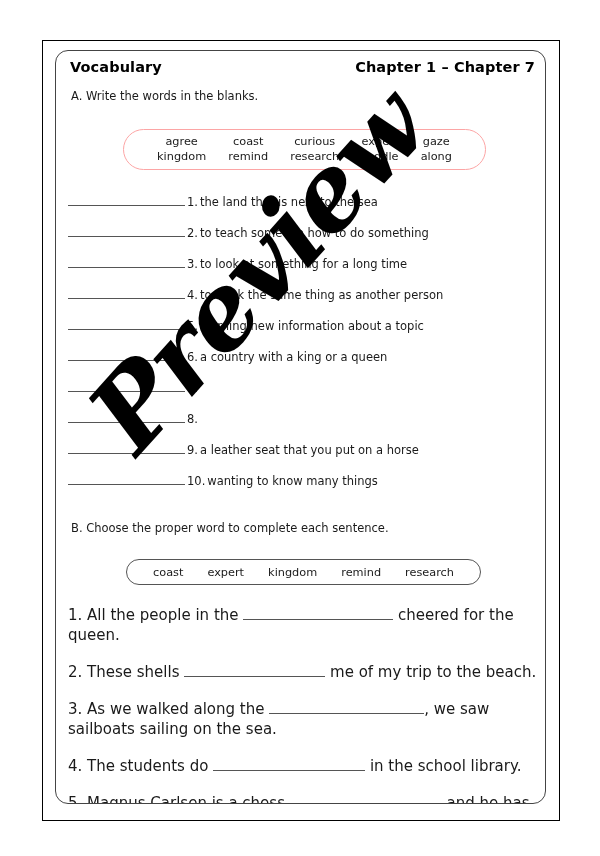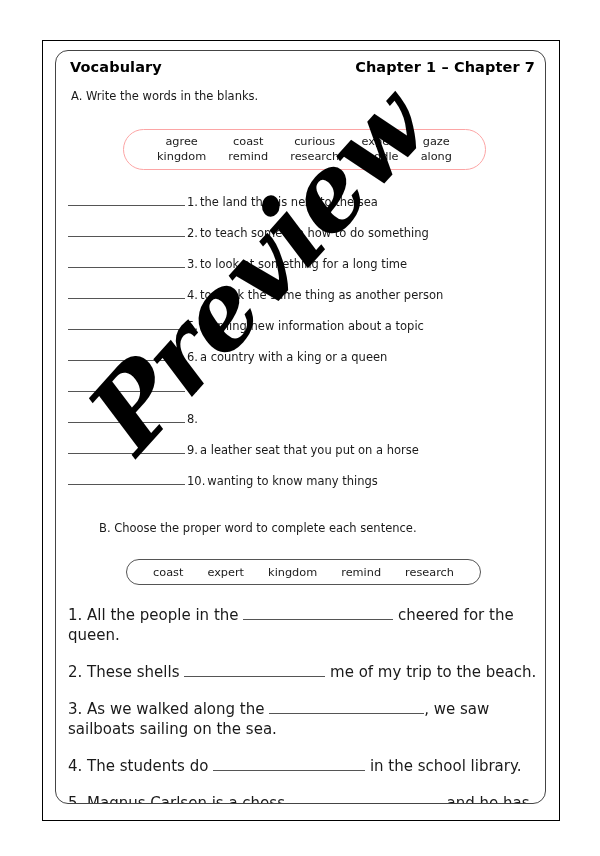--- a/index.html
+++ b/index.html
@@ -121,21 +121,20 @@
     padding-left: 2px;
   }
 
   
   #section-b-instruction {
     position: absolute;
     left: 15px;
     top: 470px;
     font-size: 11.5px;
     color: #1a1a1a;
-    margin-left: 28px;
   }
 
   
   #word-bank-b {
     position: absolute;
     left: 70px;
     top: 508px;
     width: 355px;
     height: 26px;
     border: 1px solid #555555;

